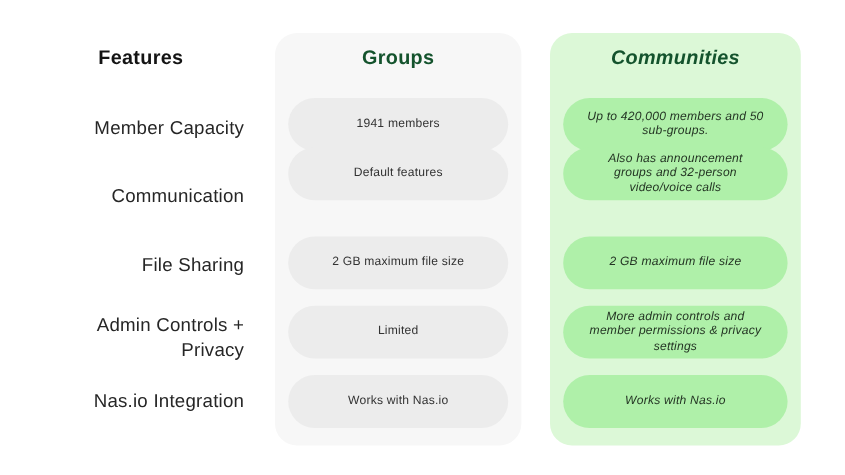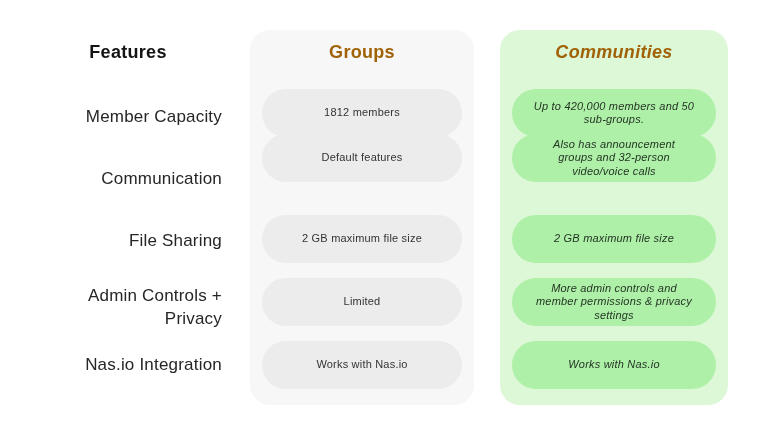--- a/index.html
+++ b/index.html
@@ -52,21 +52,21 @@
     left: 500px; width: 228px;
     background: #dcf8d7;
     font-style: italic;
   }
   .card-header {
     position: absolute;
     left: 0; top: 12px; width: 100%;
     text-align: center;
     font-size: 18px; font-weight: 700;
     letter-spacing: 0.3px;
-    color: #a16207;
+    color: #14532d;
   }
   .pill {
     position: absolute;
     left: 12px; right: 12px;
     height: 48px;
     border-radius: 24px;
     display: flex;
     align-items: center;
     justify-content: center;
     text-align: center;
@@ -94,21 +94,21 @@
 
   <div class="feature-row feature-row-0">Member Capacity</div>
   <div class="feature-row feature-row-1">Communication</div>
   <div class="feature-row feature-row-2">File Sharing</div>
   <div class="feature-row feature-row-3">Admin Controls +
 Privacy</div>
   <div class="feature-row feature-row-4">Nas.io Integration</div>
 
   <div class="card card-groups">
     <div class="card-header">Groups</div>
-    <div class="pill pill-0">1812 members</div>
+    <div class="pill pill-0">1941 members</div>
     <div class="pill pill-1">Default features</div>
     <div class="pill pill-2">2 GB maximum file size</div>
     <div class="pill pill-3">Limited</div>
     <div class="pill pill-4">Works with Nas.io</div>
   </div>
 
   <div class="card card-communities">
     <div class="card-header">Communities</div>
     <div class="pill pill-0">Up to 420,000 members and 50
 sub-groups.</div>

